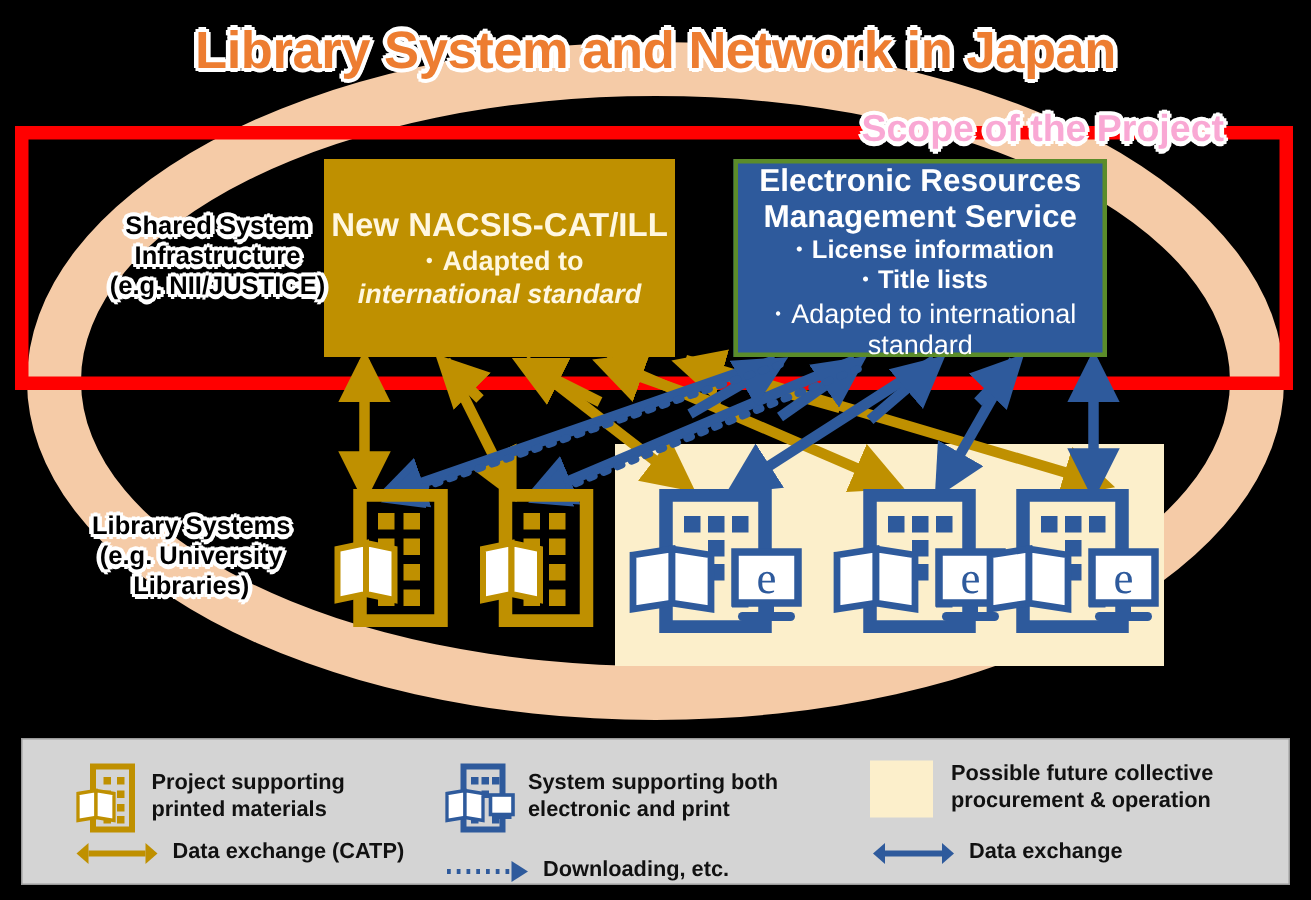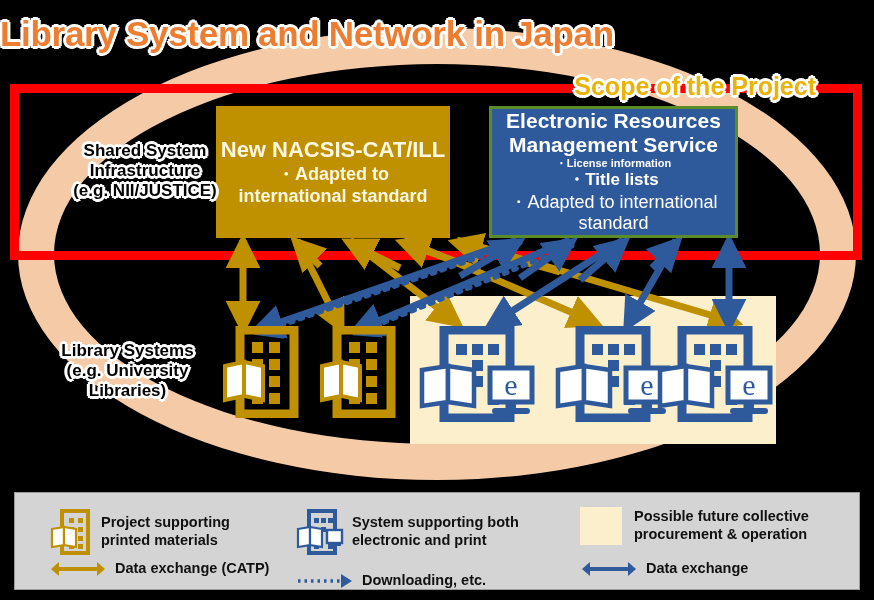--- a/index.html
+++ b/index.html
@@ -8,38 +8,38 @@
 
   
   .oval-ring{
     position:absolute;left:18px;top:28px;width:838px;height:452px;
     border:36px solid #F5CBA7;border-radius:50%;
     box-sizing:border-box;
   }
 
   
   .title{
-    position:absolute;left:0;top:14px;width:874px;text-align:left;
+    position:absolute;left:0;top:14px;width:874px;text-align:center;
     font-size:35px;font-weight:bold;color:#ED7D31;letter-spacing:-0.3px;
     -webkit-text-stroke:0px;
     text-shadow:
       2px 0 #fff,-2px 0 #fff,0 2px #fff,0 -2px #fff,
       2px 2px #fff,-2px -2px #fff,2px -2px #fff,-2px 2px #fff,
       3px 0 #fff,-3px 0 #fff,0 3px #fff,0 -3px #fff;
     white-space:nowrap;
   }
 
   
   .scope-box{
     position:absolute;left:10px;top:84px;width:852px;height:176px;
     border:9px solid #FF0000;box-sizing:border-box;
   }
   .scope-label{
     position:absolute;right:58px;top:72px;
-    font-size:25px;font-weight:bold;color:#eab308;white-space:nowrap;
+    font-size:25px;font-weight:bold;color:#f9a8d4;white-space:nowrap;
     text-shadow:
       2px 0 #fff,-2px 0 #fff,0 2px #fff,0 -2px #fff,
       2px 2px #fff,-2px -2px #fff,2px -2px #fff,-2px 2px #fff,
       3px 0 #fff,-3px 0 #fff,0 3px #fff,0 -3px #fff;
     z-index:40;
   }
 
   
   .side-label{
     position:absolute;text-align:center;font-size:17px;font-weight:bold;
@@ -54,31 +54,31 @@
 
   
   .gold-box{
     position:absolute;left:216px;top:106px;width:234px;height:132px;
     background:#BF9000;color:#FFF7E0;
     display:flex;flex-direction:column;align-items:center;justify-content:center;
     text-align:center;z-index:20;
   }
   .gold-box .l1{font-size:22px;font-weight:bold;line-height:1.15;}
   .gold-box .l2{font-size:18px;font-weight:bold;line-height:1.2;margin-top:2px;}
-  .gold-box .l3{font-size:18px;font-weight:bold;line-height:1.2;}
+  .gold-box .l3{font-size:18px;font-weight:bold;line-height:1.2;font-style:italic;}
 
   .blue-box{
     position:absolute;left:489px;top:106px;width:249px;height:132px;
     background:#2E5A9C;border:3px solid #5B8C2A;box-sizing:border-box;
     color:#fff;z-index:20;text-align:center;
     display:flex;flex-direction:column;align-items:center;justify-content:flex-start;
     padding-top:0;
   }
   .blue-box .b1{font-size:21px;font-weight:bold;line-height:1.12;}
-  .blue-box .b2{font-size:11px;font-weight:bold;line-height:1.2;margin-top:1px;}
+  .blue-box .b2{font-size:17px;font-weight:bold;line-height:1.2;margin-top:1px;}
   .blue-box .b3{font-size:17px;font-weight:bold;line-height:1.2;}
   .blue-box .b4{font-size:18px;font-weight:normal;line-height:1.2;margin-top:1px;}
 
   
   .cream-box{
     position:absolute;left:410px;top:296px;width:366px;height:148px;
     background:#FCEFCB;z-index:5;
   }
 
   

